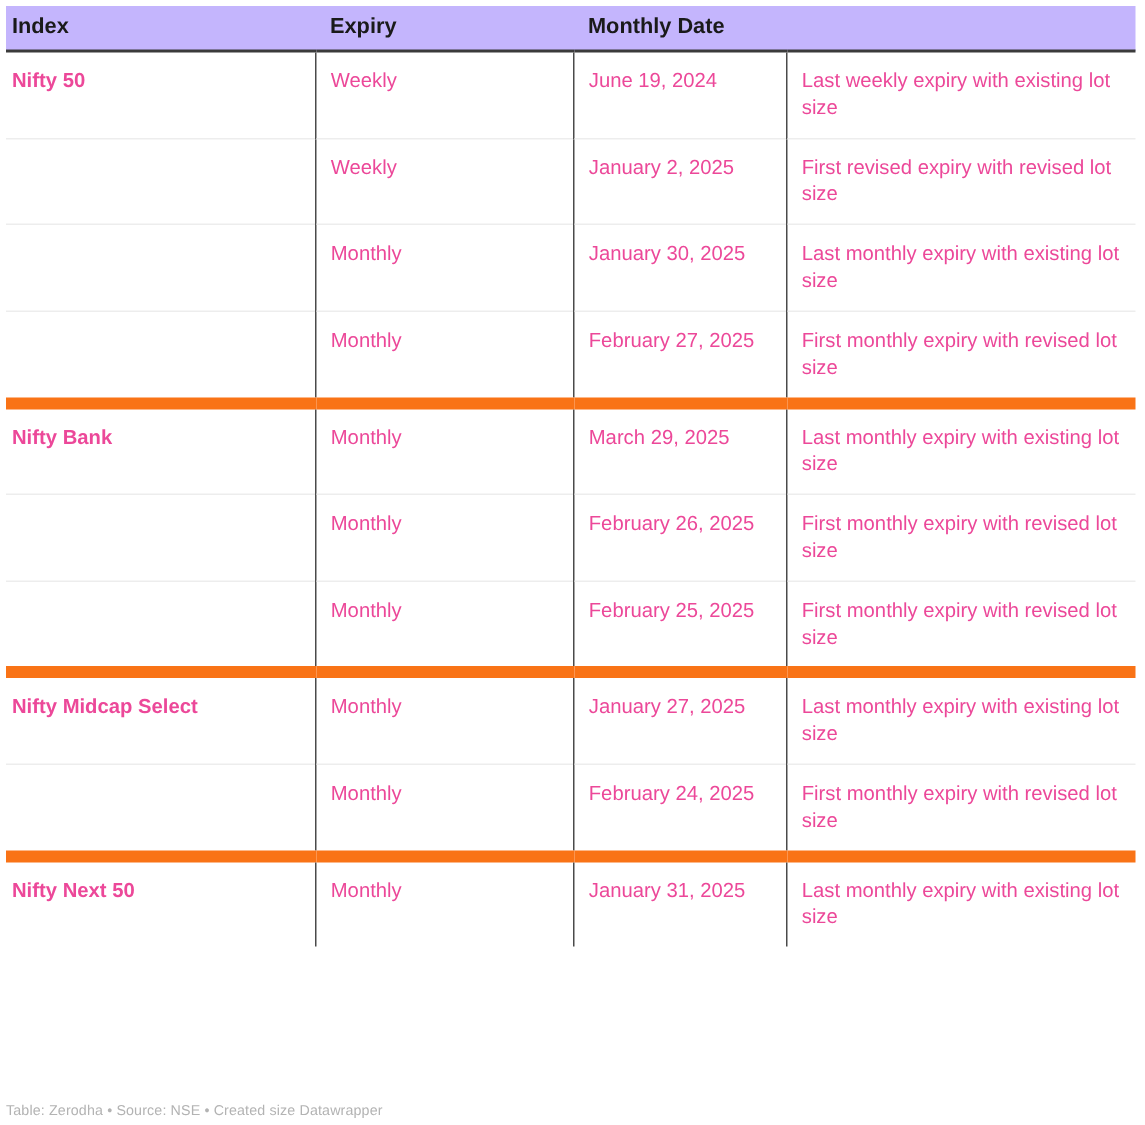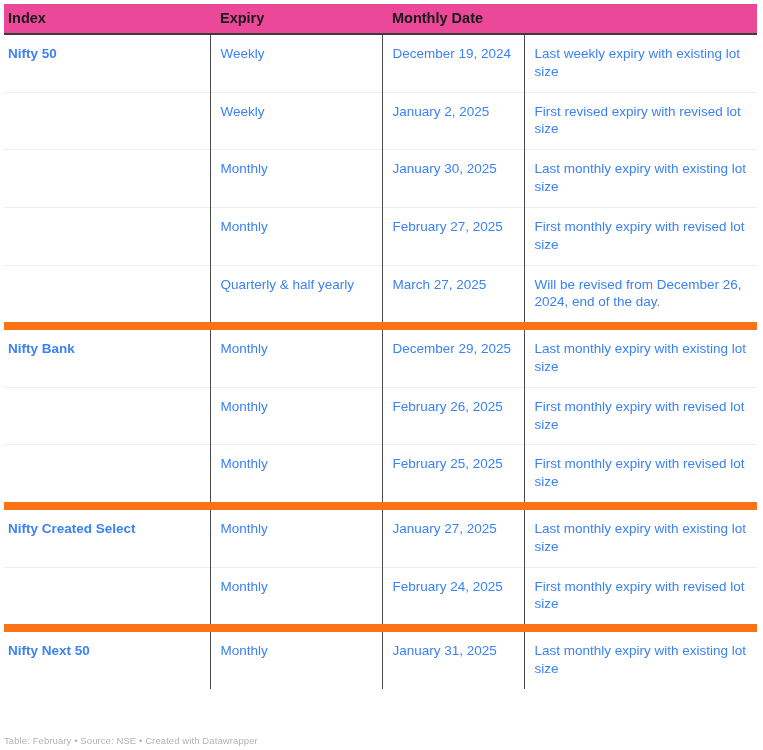--- a/index.html
+++ b/index.html
@@ -33,28 +33,28 @@
   col.c-note    { width: 233px; }
 
   thead th {
     text-align: left;
     font-size: 14.5px;
     font-weight: bold;
     color: #1a1a1a;
     padding: 6px 10px 7px 10px;
     vertical-align: bottom;
     border-bottom: 2px solid #3b3b3b;
-    background: #ec4899;
+    background: #c4b5fd;
   }
   thead th.h-index  { padding-left: 4px; }
 
   tbody td {
     font-size: 13.5px;
     line-height: 1.32;
-    color: #3b82f6;
+    color: #ec4899;
     padding: 10px 10px 11px 10px;
     vertical-align: top;
     border-left: 1px solid #4a4a4a;
   }
   tbody td.col-index {
     border-left: none;
     padding-left: 4px;
     font-weight: bold;
     font-size: 13.5px;
   }
@@ -95,81 +95,75 @@
         <th class="h-index">Index</th>
         <th>Expiry</th>
         <th>Monthly Date</th>
         <th></th>
       </tr>
     </thead>
     <tbody id="table-body">
         <tr class="row-group-start first-group">
           <td class="col-index">Nifty 50</td>
           <td class="col-expiry">Weekly</td>
-          <td class="col-date">December 19, 2024</td>
+          <td class="col-date">June 19, 2024</td>
           <td class="col-note">Last weekly expiry with existing lot size</td>
         </tr>
         <tr class="row-inner">
           <td class="col-index"></td>
           <td class="col-expiry">Weekly</td>
           <td class="col-date">January 2, 2025</td>
           <td class="col-note">First revised expiry with revised lot size</td>
         </tr>
         <tr class="row-inner">
           <td class="col-index"></td>
           <td class="col-expiry">Monthly</td>
           <td class="col-date">January 30, 2025</td>
           <td class="col-note">Last monthly expiry with existing lot size</td>
         </tr>
         <tr class="row-inner">
           <td class="col-index"></td>
           <td class="col-expiry">Monthly</td>
           <td class="col-date">February 27, 2025</td>
           <td class="col-note">First monthly expiry with revised lot size</td>
         </tr>
-        <tr class="row-inner">
-          <td class="col-index"></td>
-          <td class="col-expiry">Quarterly &amp; half yearly</td>
-          <td class="col-date">March 27, 2025</td>
-          <td class="col-note">Will be revised from December 26, 2024, end of the day.</td>
-        </tr>
         <tr class="row-group-start">
           <td class="col-index">Nifty Bank</td>
           <td class="col-expiry">Monthly</td>
-          <td class="col-date">December 29, 2025</td>
+          <td class="col-date">March 29, 2025</td>
           <td class="col-note">Last monthly expiry with existing lot size</td>
         </tr>
         <tr class="row-inner">
           <td class="col-index"></td>
           <td class="col-expiry">Monthly</td>
           <td class="col-date">February 26, 2025</td>
           <td class="col-note">First monthly expiry with revised lot size</td>
         </tr>
         <tr class="row-inner">
           <td class="col-index"></td>
           <td class="col-expiry">Monthly</td>
           <td class="col-date">February 25, 2025</td>
           <td class="col-note">First monthly expiry with revised lot size</td>
         </tr>
         <tr class="row-group-start">
-          <td class="col-index">Nifty Created Select</td>
+          <td class="col-index">Nifty Midcap Select</td>
           <td class="col-expiry">Monthly</td>
           <td class="col-date">January 27, 2025</td>
           <td class="col-note">Last monthly expiry with existing lot size</td>
         </tr>
         <tr class="row-inner">
           <td class="col-index"></td>
           <td class="col-expiry">Monthly</td>
           <td class="col-date">February 24, 2025</td>
           <td class="col-note">First monthly expiry with revised lot size</td>
         </tr>
         <tr class="row-group-start">
           <td class="col-index">Nifty Next 50</td>
           <td class="col-expiry">Monthly</td>
           <td class="col-date">January 31, 2025</td>
           <td class="col-note">Last monthly expiry with existing lot size</td>
         </tr>
       </tbody>
   </table>
 
-  <div class="credit">Table: February • Source: NSE • Created with Datawrapper</div>
+  <div class="credit">Table: Zerodha • Source: NSE • Created size Datawrapper</div>
 
 </div>
 
 </body></html>

